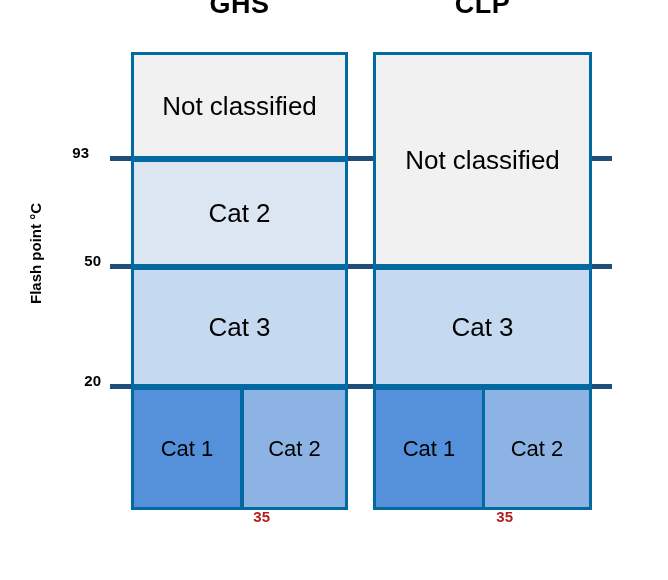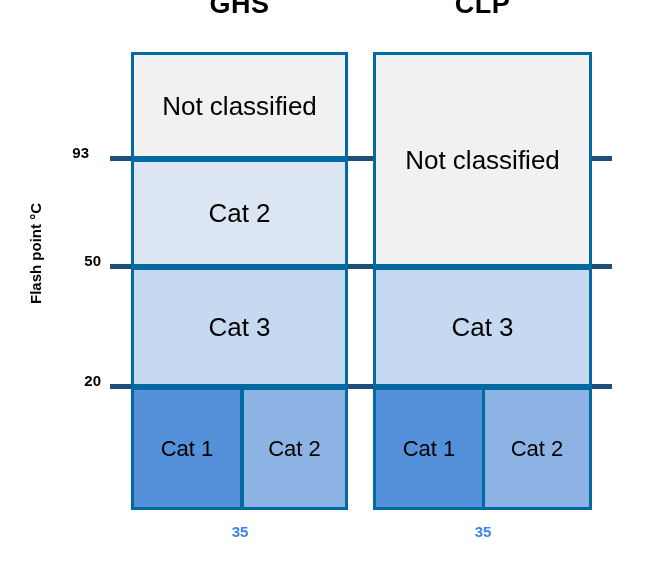--- a/index.html
+++ b/index.html
@@ -60,25 +60,25 @@
     width: 46px;
     text-align: right;
     font-weight: bold;
     font-size: 15px;
     color: #000000;
     line-height: 15px;
   }
   
   .x-tick-label {
     position: absolute;
-    text-align: center;
+    text-align: right;
     font-weight: bold;
     font-size: 15px;
-    color: #3b82f6;
-    top: 523px;
+    color: #b91c1c;
+    top: 508px;
     width: 60px;
   }
   #x-tick-ghs { left: 210px; }
   #x-tick-clp { left: 453px; }
 
   
   .threshold-line {
     position: absolute;
     height: 5px;
     background: #1F4E79;

